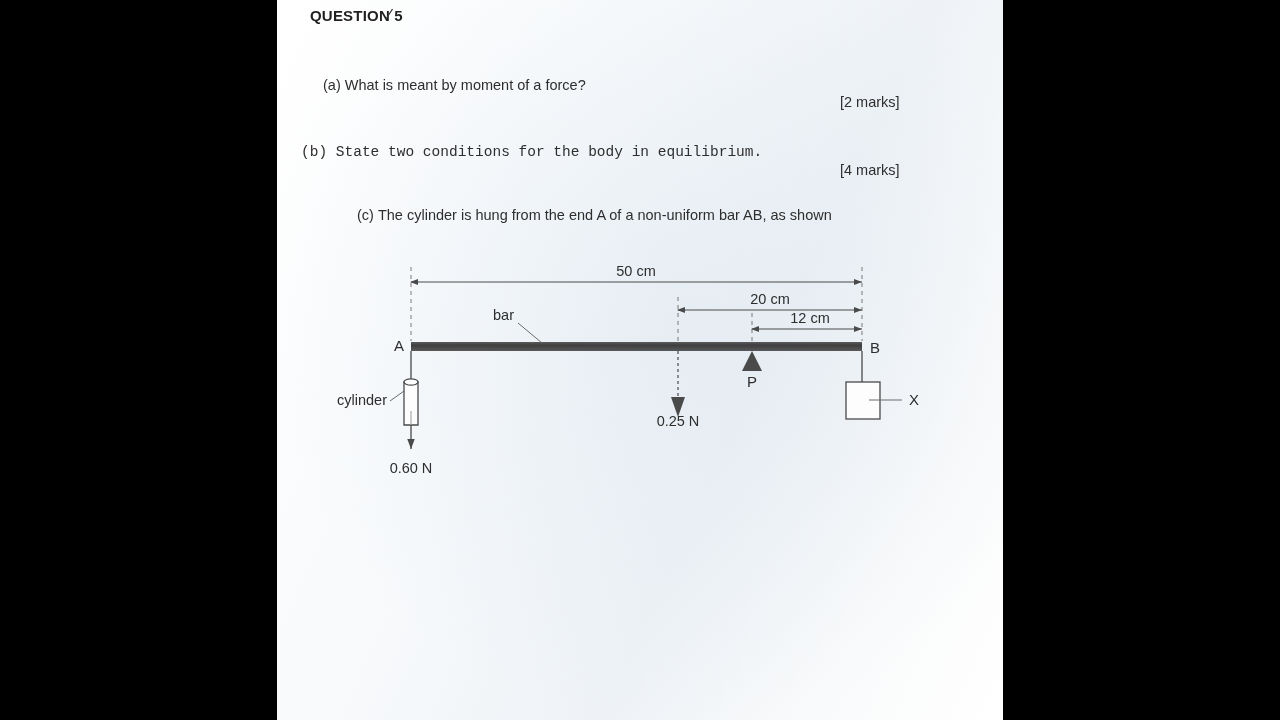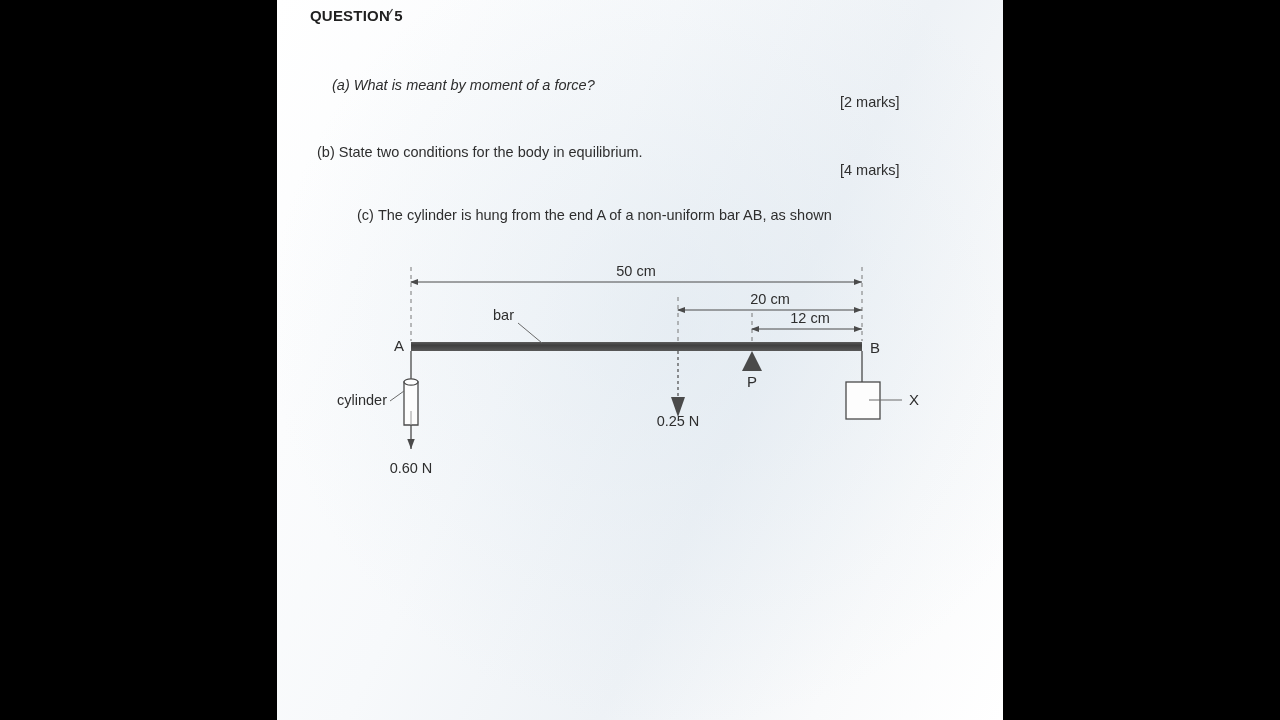--- a/index.html
+++ b/index.html
@@ -80,23 +80,23 @@
   }
   .q-label {
     display: inline-block;
   }
   .marks {
     font-size: 14.5px;
     color: #2e2e2e;
     white-space: nowrap;
   }
 
-  #line-a      { left: 55px;  top: 60px; font-style: italic;  }
+  #line-a      { left: 46px;  top: 60px;  }
   #marks-a     { left: 563px; top: 60px;  }
-  #line-b      { left: 40px;  top: 94px;  }
+  #line-b      { left: 24px;  top: 94px; font-family: Liberation Mono, monospace;  }
   #marks-b     { left: 563px; top: 94px;  }
   #line-c      { left: 40px;  top: 123px; margin-left: 40px; }
 
   
   #diagram {
     left: 0;
     top: 0;
     width: 872px;
     height: 400px;
   }

